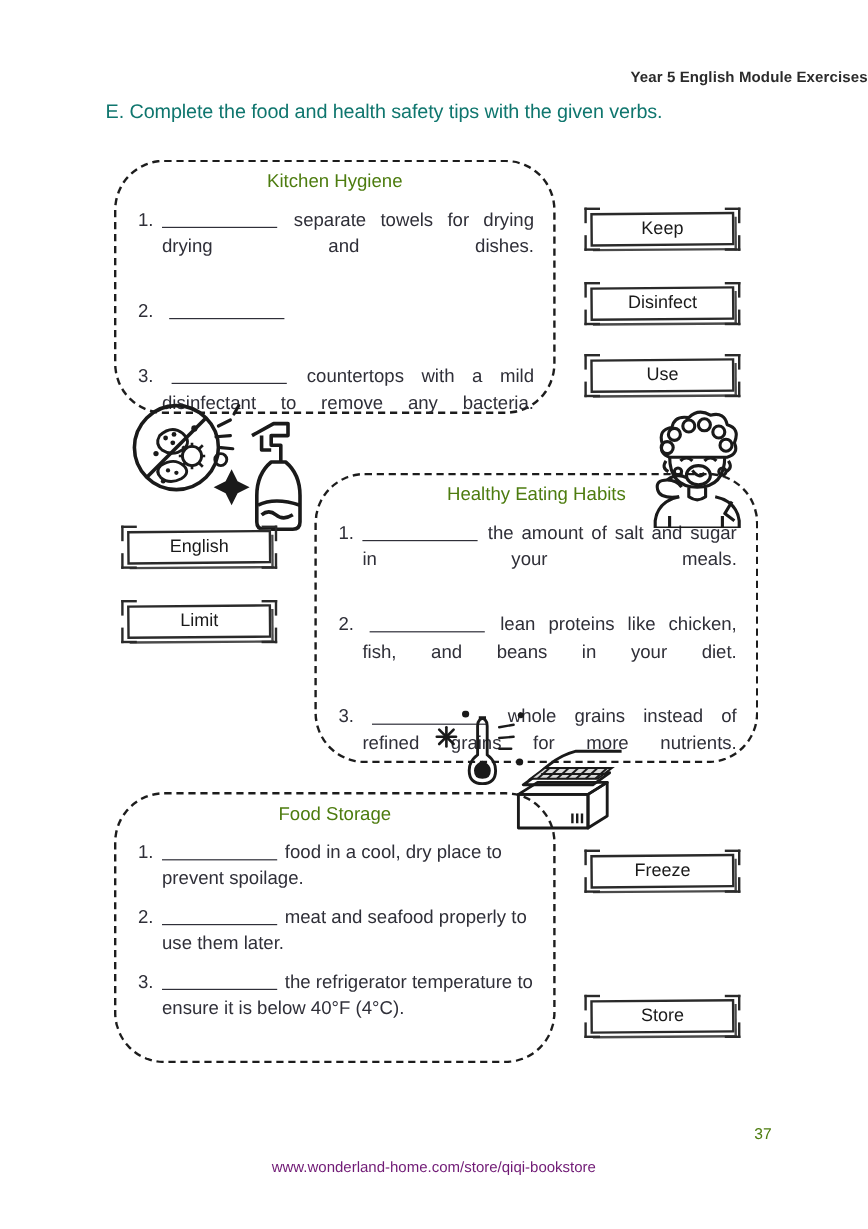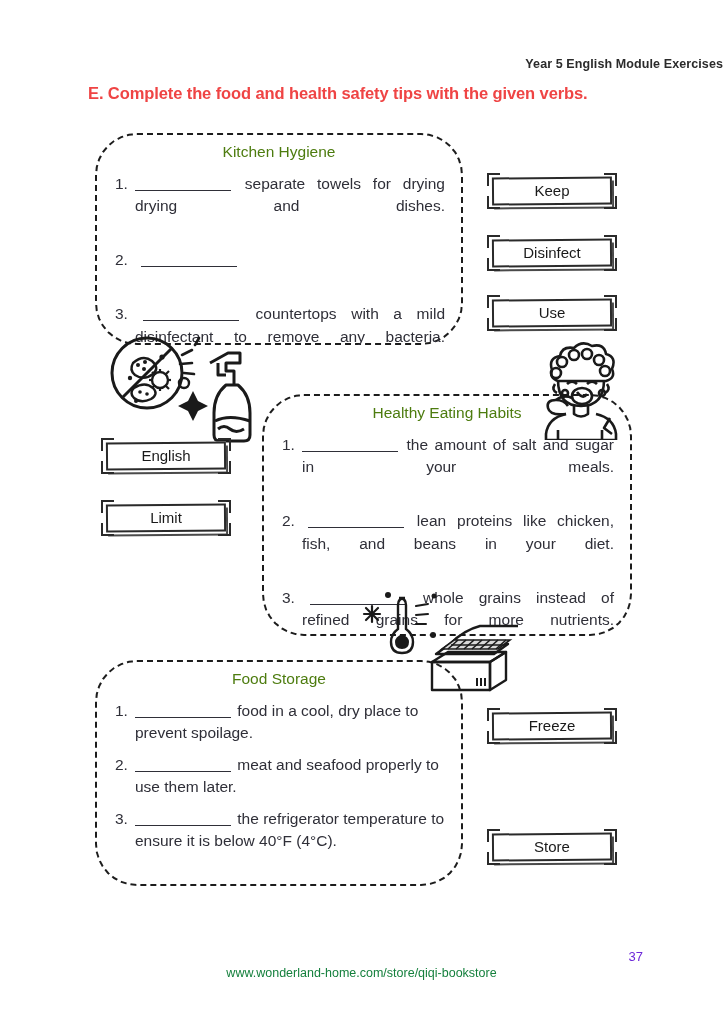--- a/index.html
+++ b/index.html
@@ -26,22 +26,22 @@
     font-weight: 700;
     color: #2b2b2b;
     letter-spacing: .1px;
     margin-top: 17px;
   }
 
   .instruction {
     position:absolute;
     top: 84px; left: 88px;
     font-size: 16.5px;
-    font-weight: 700;
-    color: #ef4444;
+    font-weight: 400;
+    color: #0f766e;
     letter-spacing: -.1px;
   }
 
   
   .section {
     position:absolute;
     border: 2px dashed #1c1c1c;
     border-radius: 42px;
     background: transparent;
   }
@@ -132,27 +132,27 @@
 
   
   .art { position:absolute; }
 
   
   .footer-url {
     position:absolute;
     left:0; right:0; bottom: 44px;
     text-align:center;
     font-size: 12.5px;
-    color: #15803d;
+    color: #701a75;
   }
   .page-number {
     position:absolute;
-    right: 80px; bottom: 60px;
+    right: 80px; bottom: 72px;
     font-size: 13px;
-    color: #6d28d9;
+    color: #4d7c0f;
   }
 </style>
 </head>
 <body>
 
 <div class="page">
 
   <div class="doc-header">Year 5 English Module Exercises</div>
 
   <div class="instruction">E. Complete the food and health safety tips with the given verbs.</div>

